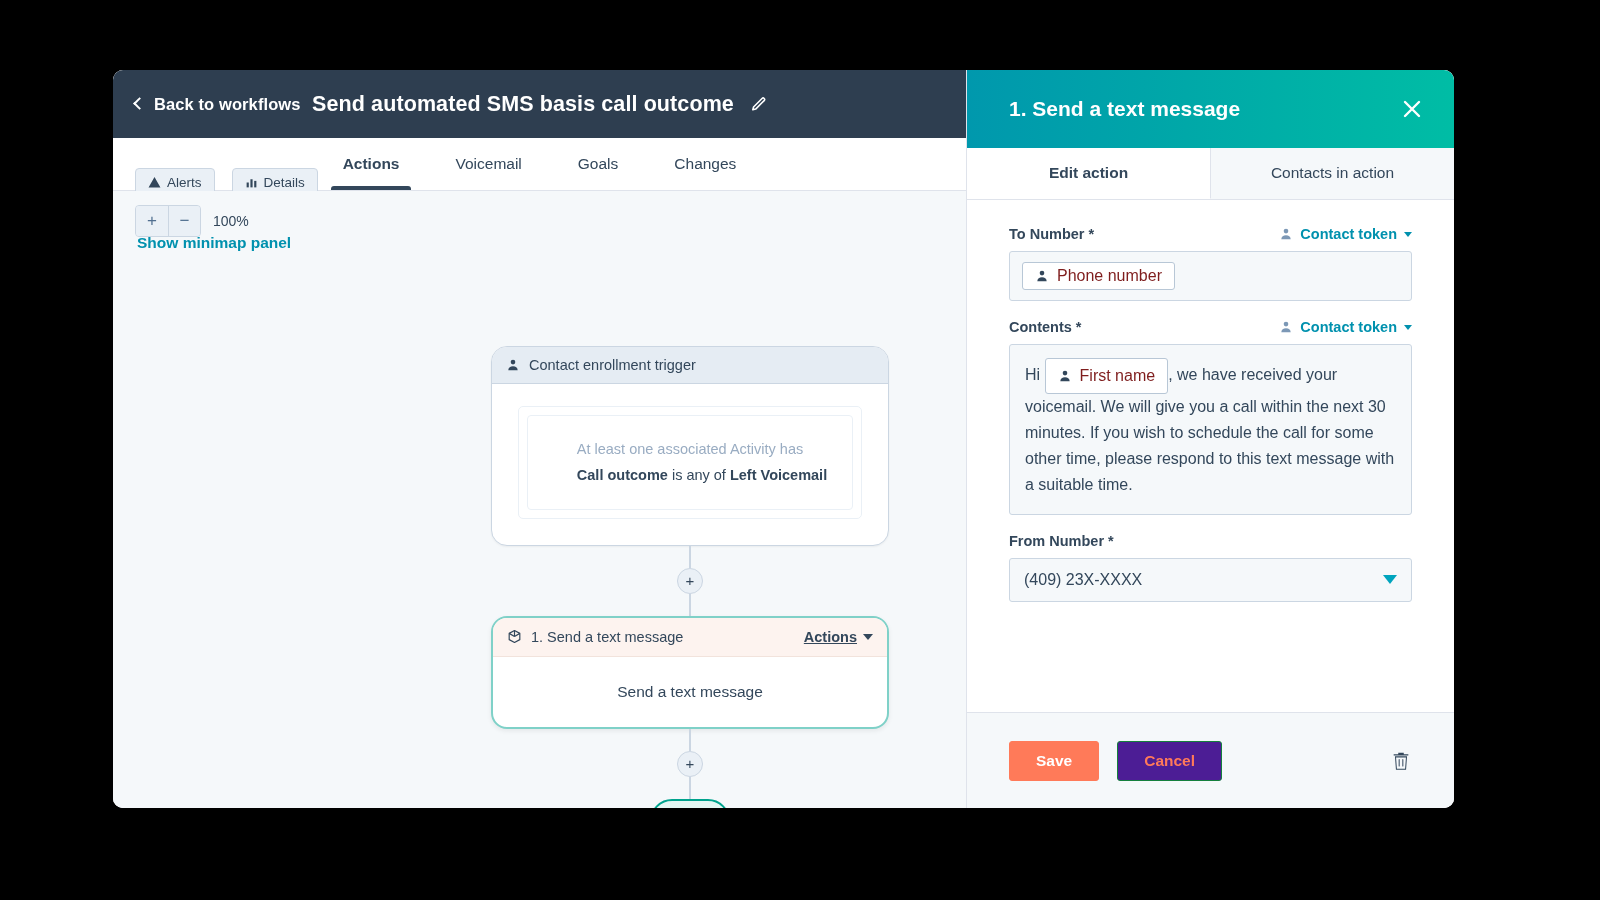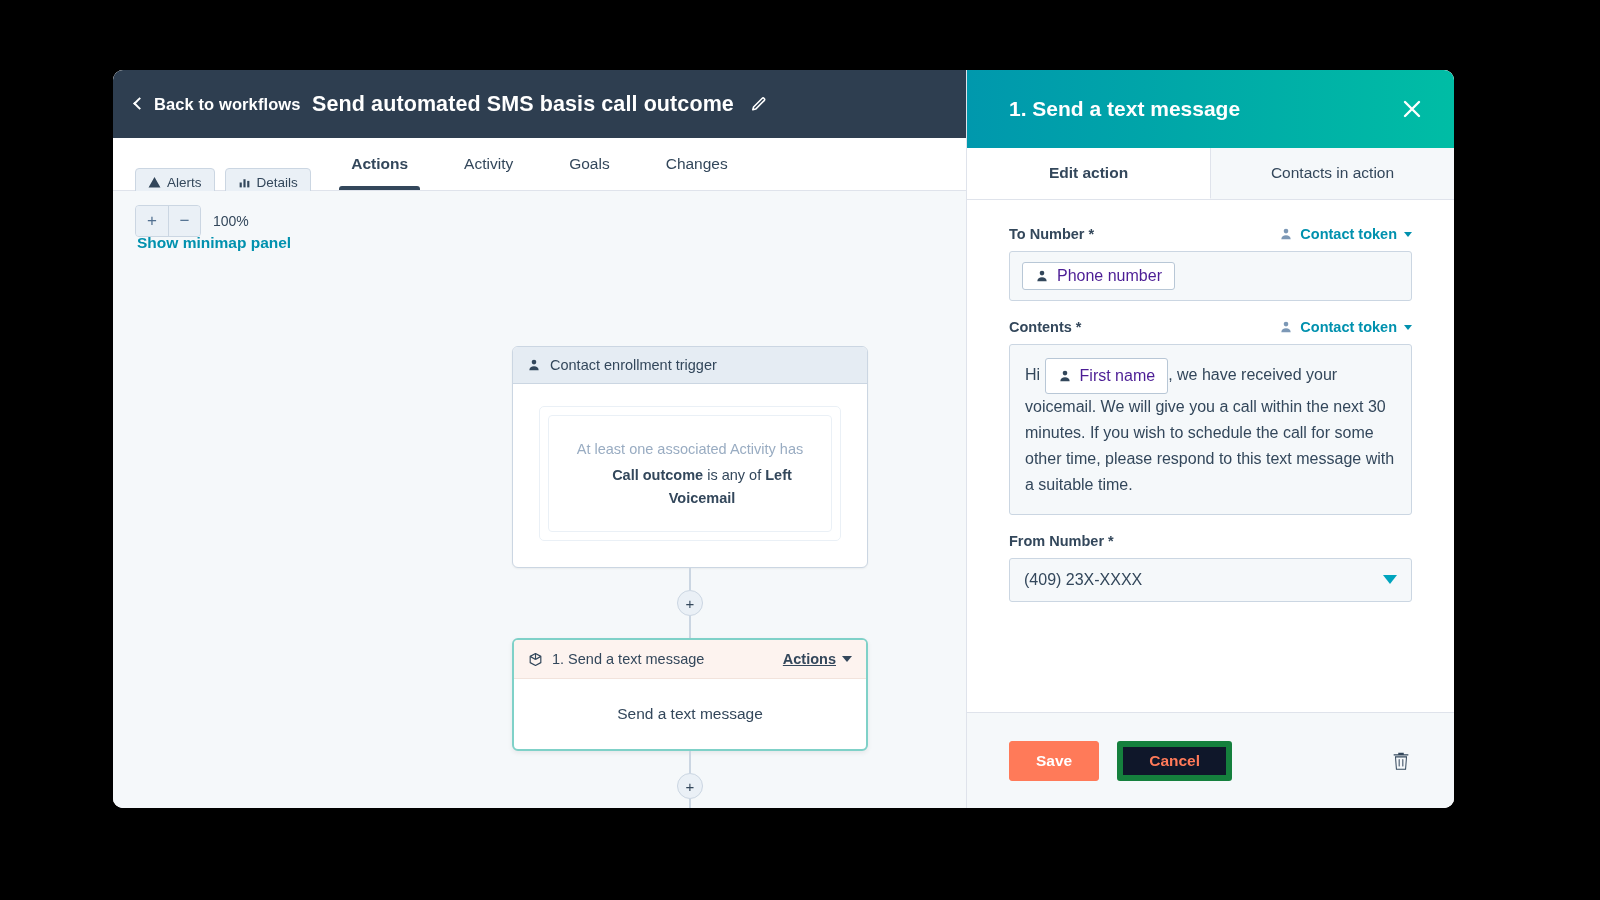--- a/index.html
+++ b/index.html
@@ -63,21 +63,21 @@
   .pencil-icon { pointer-events: auto; cursor: pointer; display: flex; }
 
   .tab-bar {
     height: 53px;
     background: #ffffff;
     border-bottom: 1px solid #dfe3eb;
     display: flex; align-items: center;
     position: relative;
     flex: none;
   }
-  .chip-group { display: flex; gap: 10px; margin-left: 22px; margin-top: 36px; }
+  .chip-group { display: flex; gap: 17px; margin-left: 22px; margin-top: 36px; }
   .chip {
     display: flex; align-items: center; gap: 6px;
     height: 29px; padding: 0 12px;
     background: #eaf0f6;
     border: 1px solid #cbd6e2;
     border-radius: 4px;
     color: #33475b;
     font-size: 13.5px; font-weight: 500;
     cursor: pointer;
   }
@@ -137,24 +137,24 @@
   }
 
   
   .flow {
     position: absolute;
     left: 391px; top: 0;
     width: 372px;
     display: flex; flex-direction: column; align-items: center;
   }
   .node-card {
-    width: 356px;
+    width: 398px;
     background: #ffffff;
     border: 1px solid #cbd6e2;
-    border-radius: 6px;
+    border-radius: 16px;
     box-shadow: 0 1px 2px rgba(0,0,0,.05);
     overflow: hidden;
   }
   .node-card.trigger { margin-top: 155px; }
   .node-head {
     height: 37px;
     display: flex; align-items: center;
     padding: 0 14px; gap: 9px;
     background: #e5ecf3;
     border-bottom: 1px solid #cbd6e2;
@@ -282,21 +282,21 @@
     min-height: 44px;
     display: flex; align-items: center;
     margin-bottom: 18px;
   }
   .chip-token {
     display: inline-flex; align-items: center; gap: 8px;
     background: #ffffff;
     border: 1px solid #b8c7d6;
     border-radius: 3px;
     padding: 4px 12px;
-    font-size: 16px; color: #4c1d95;
+    font-size: 16px; color: #7f1d1d;
     white-space: nowrap;
     vertical-align: middle;
   }
 
   .textarea-box {
     background: #f5f8fa;
     border: 1px solid #cbd6e2;
     border-radius: 3px;
     padding: 13px 15px 16px;
     margin-bottom: 18px;
@@ -329,21 +329,21 @@
     gap: 18px;
   }
   .btn {
     height: 40px; padding: 0 26px;
     border-radius: 3px;
     font-size: 15.5px; font-weight: 700;
     display: flex; align-items: center; justify-content: center;
     cursor: pointer;
   }
   .btn-primary { background: #ff7a59; color: #ffffff; border: 1px solid #ff7a59; }
-  .btn-secondary { background: #0f172a; color: #ff7a59; border: 6px solid #15803d; }
+  .btn-secondary { background: #4c1d95; color: #ff7a59; border: 1px solid #15803d; }
   .trash-btn { margin-left: auto; cursor: pointer; display: flex; }
 </style>
 </head>
 <body>
 
 <div class="app-window">
 
   <div class="left-side">
 
     <div class="top-bar">
@@ -373,21 +373,21 @@
           <svg width="13" height="13" viewBox="0 0 24 24" fill="#33475b">
             <rect x="3" y="12" width="4" height="9"></rect>
               <rect x="10" y="6" width="4" height="15"></rect>
               <rect x="17" y="9" width="4" height="12"></rect>
           </svg>
           <span>Details</span>
         </div>
       </div>
       <div class="nav-tabs">
         <div class="nav-tab active">Actions</div>
-        <div class="nav-tab">Activity</div>
+        <div class="nav-tab">Voicemail</div>
         <div class="nav-tab">Goals</div>
         <div class="nav-tab">Changes</div>
       </div>
     </div>
 
     <div class="canvas">
 
       <div class="zoom-controls">
         <div class="zoom-btns">
           <div class="zoom-btn">+</div>

